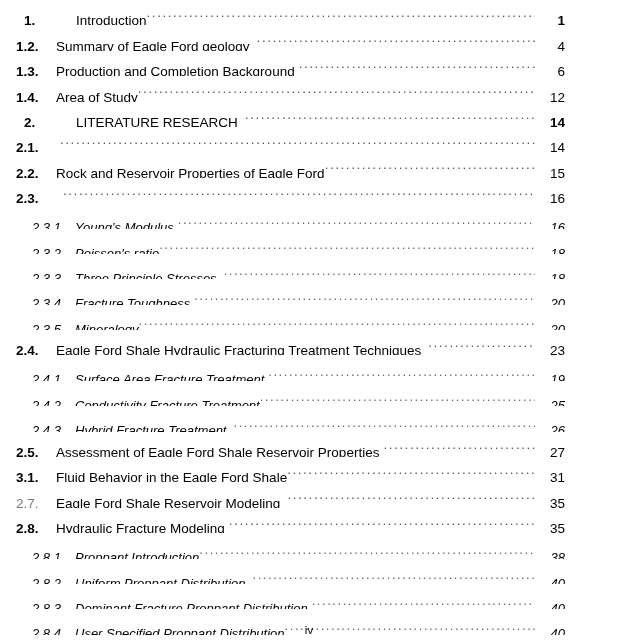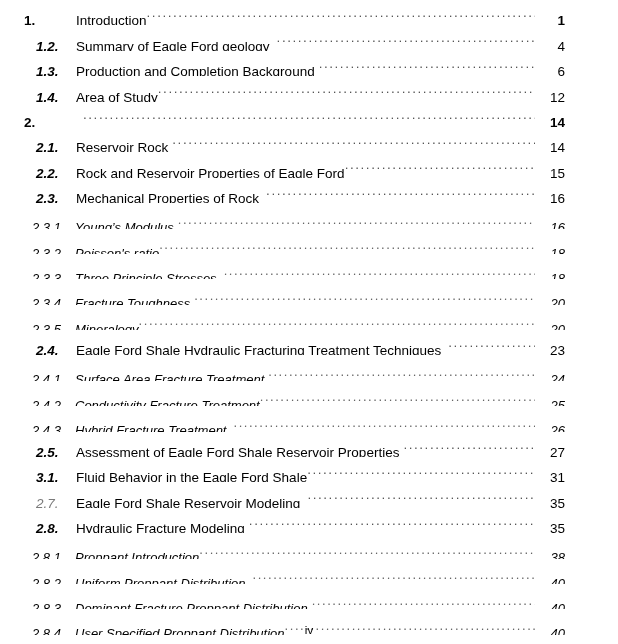--- a/index.html
+++ b/index.html
@@ -40,24 +40,23 @@
   }
 
   
   .lvl1 .num {
     margin-left: 24px;
     width: 52px;
     font-weight: bold;
   }
   
   .lvl2 .num {
-    margin-left: 36px;
+    margin-left: 16px;
     width: 40px;
     font-weight: bold;
-    font-style: italic;
   }
   
   .lvl2.num-faint .num {
     font-weight: normal;
     color: #7a7a7a;
   }
   
   .lvl3 .num {
     margin-left: 32px;
     width: 43px;
@@ -169,41 +168,40 @@
     </div>
     <div class="toc-row lvl2">
       <span class="num">1.4.</span>
       <span class="title">Area of Study</span>
       <span class="gap"></span>
       <span class="leader"></span>
       <span class="page">12</span>
     </div>
     <div class="toc-row lvl1">
       <span class="num">2.</span>
+      <span class="title">LITERATURE RESEARCH</span>
       <span class="gap g2"></span>
       <span class="leader"></span>
       <span class="page">14</span>
     </div>
     <div class="toc-row lvl2">
       <span class="num">2.1.</span>
-      <span class="title">Reservoir Rock</span>
       <span class="gap g1"></span>
       <span class="leader"></span>
       <span class="page">14</span>
     </div>
     <div class="toc-row lvl2">
       <span class="num">2.2.</span>
       <span class="title">Rock and Reservoir Properties of Eagle Ford</span>
       <span class="gap"></span>
       <span class="leader"></span>
       <span class="page">15</span>
     </div>
     <div class="toc-row lvl2">
       <span class="num">2.3.</span>
-      <span class="title">Mechanical Properties of Rock</span>
       <span class="gap g2"></span>
       <span class="leader"></span>
       <span class="page">16</span>
     </div>
     <div class="toc-row lvl3">
       <span class="num">2.3.1.</span>
       <span class="title">Young’s Modulus</span>
       <span class="gap g1"></span>
       <span class="leader"></span>
       <span class="page">16</span>
@@ -241,21 +239,21 @@
       <span class="title">Eagle Ford Shale Hydraulic Fracturing Treatment Techniques</span>
       <span class="gap g2"></span>
       <span class="leader"></span>
       <span class="page">23</span>
     </div>
     <div class="toc-row lvl3">
       <span class="num">2.4.1.</span>
       <span class="title">Surface Area Fracture Treatment</span>
       <span class="gap g1"></span>
       <span class="leader"></span>
-      <span class="page">24</span>
+      <span class="page">19</span>
     </div>
     <div class="toc-row lvl3">
       <span class="num">2.4.2.</span>
       <span class="title">Conductivity Fracture Treatment</span>
       <span class="gap"></span>
       <span class="leader"></span>
       <span class="page">25</span>
     </div>
     <div class="toc-row lvl3">
       <span class="num">2.4.3.</span>

